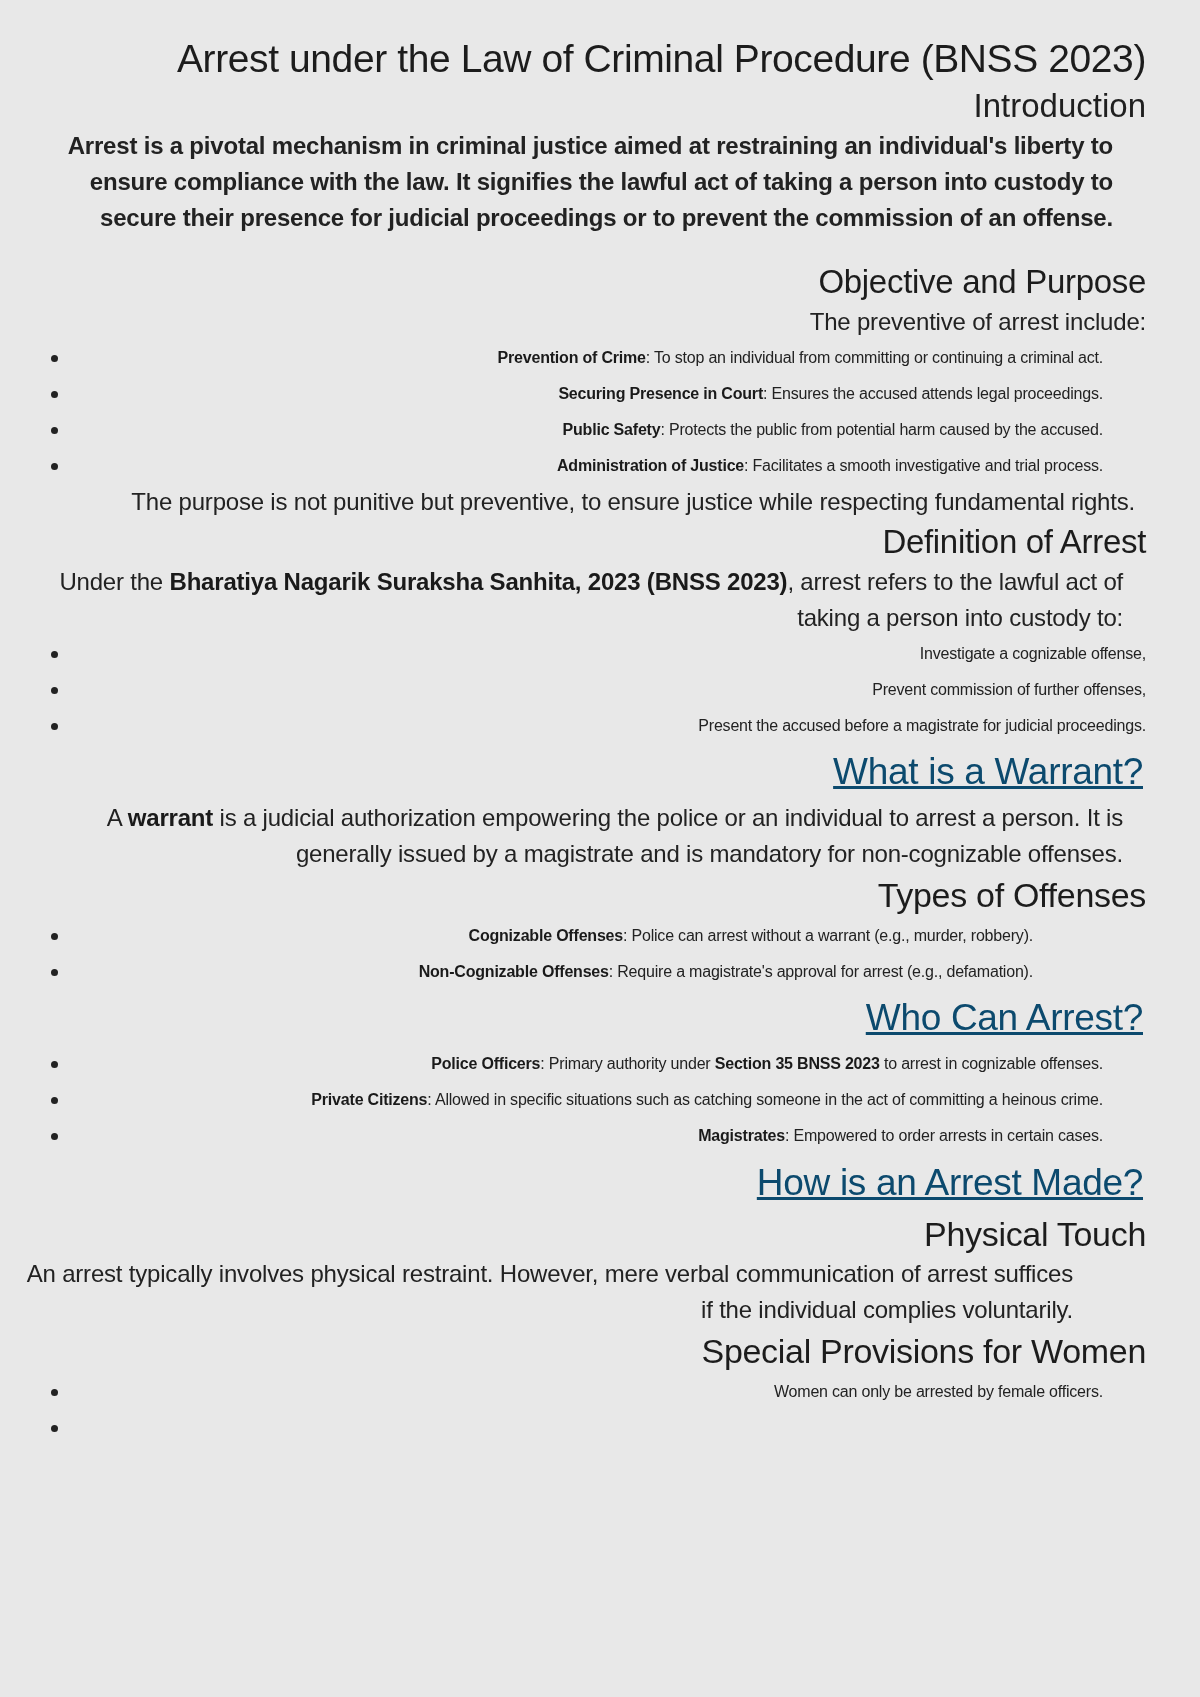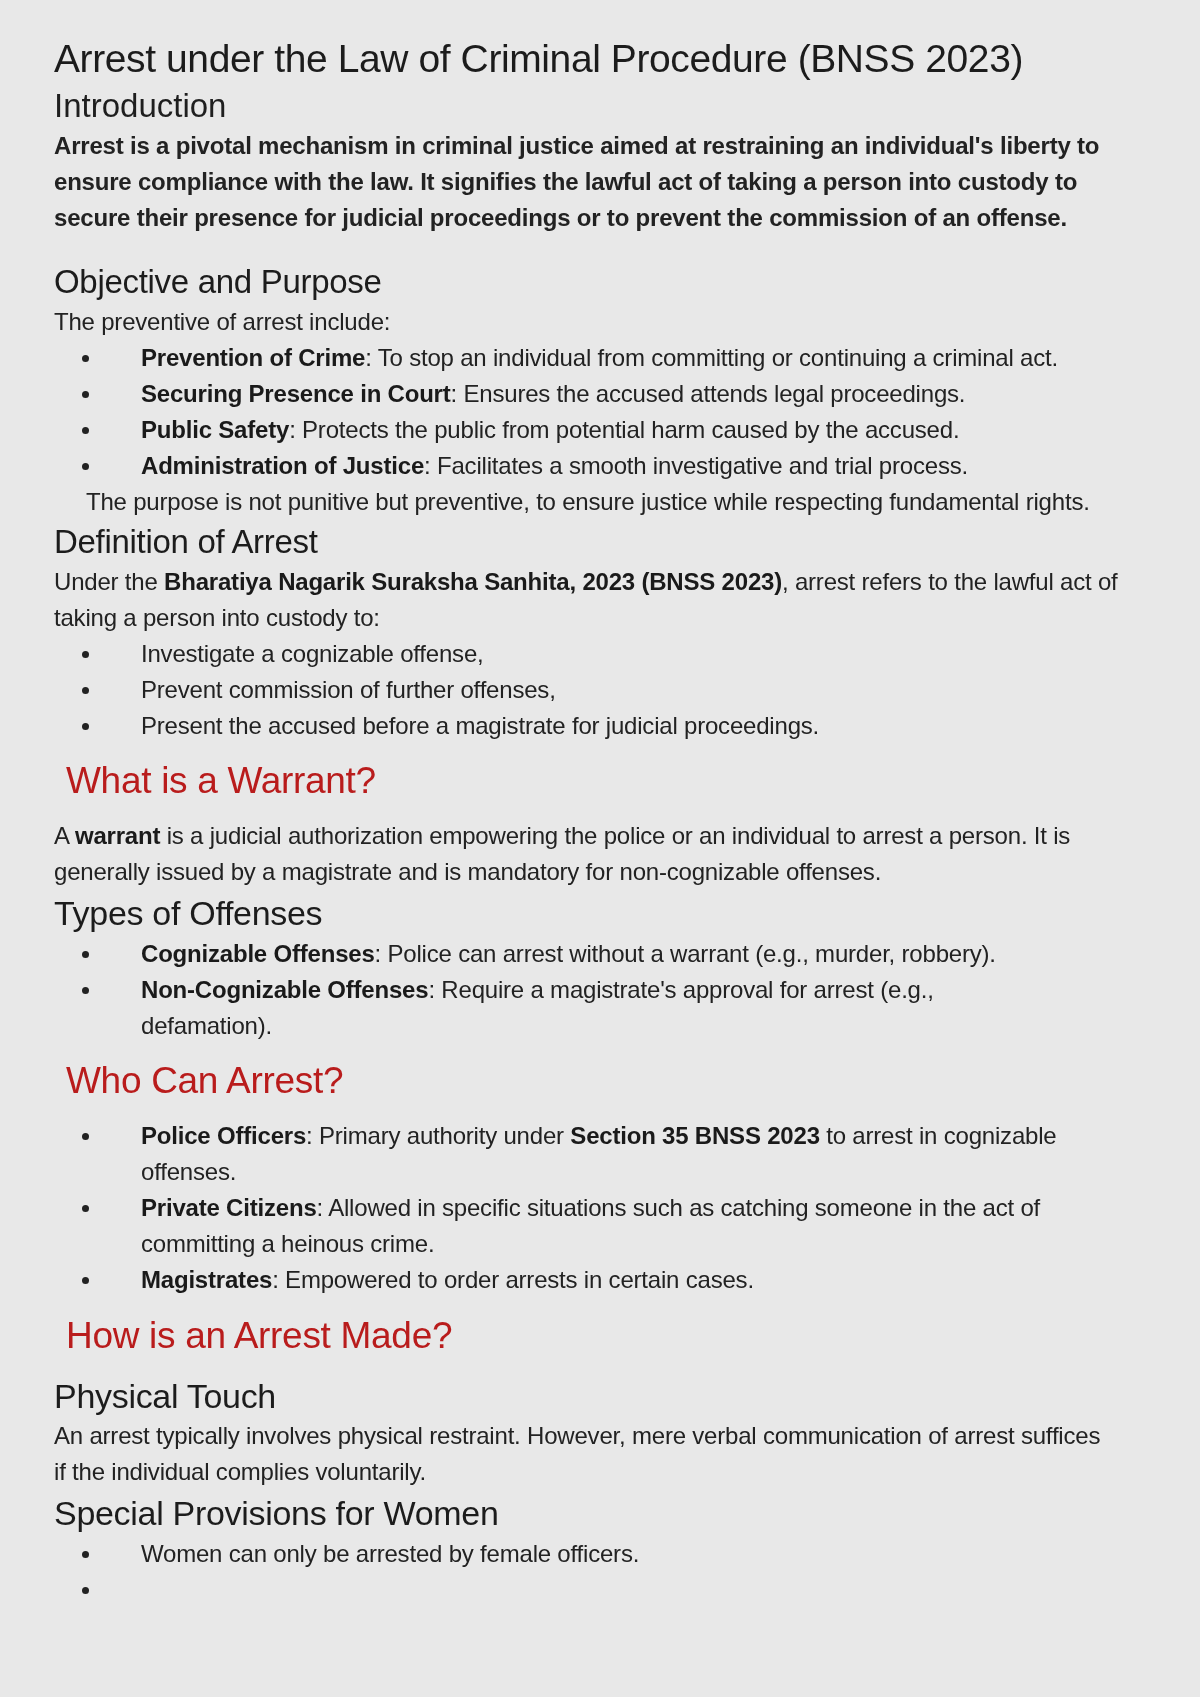--- a/index.html
+++ b/index.html
@@ -9,39 +9,41 @@
   body {
     width: 1200px;
     height: 1697px;
     background: #e8e8e8;
     color: #1f1f1f;
     font-family: "Liberation Sans", "DejaVu Sans", sans-serif;
     overflow: hidden;
   }
   .page {
     position: relative;
-    padding: 34px 54px 0 54px;
+    padding: 34px 54px 0 23px;
     box-sizing: border-box;
     width: 1200px;
+    text-align: right;
   }
   h1.doc-title {
     font-size: 39px;
     font-weight: normal;
     margin: 0;
     line-height: 50px;
     letter-spacing: -0.4px;
     color: #1c1c1c;
   }
   h2.sec {
     font-size: 35px;
     font-weight: normal;
-    margin: 12px;
+    margin: 3px;
     line-height: 46px;
     letter-spacing: -0.3px;
-    color: #b91c1c;
+    color: #0c4a6e;
+    text-decoration: underline;
   }
   h3.sub {
     font-size: 32px;
     font-weight: normal;
     margin: 0;
     line-height: 42px;
     letter-spacing: -0.3px;
     color: #1c1c1c;
   }
   p.body {
@@ -52,21 +54,21 @@
     color: #222;
   }
   ul.bullets {
     list-style: none;
     margin: 0;
     padding: 0;
   }
   ul.bullets li {
     position: relative;
     padding-left: 87px;
-    font-size: 24px;
+    font-size: 16px;
     line-height: 36px;
     letter-spacing: -0.2px;
     color: #222;
   }
   ul.bullets li .dot {
     position: absolute;
     left: 28px;
     top: 15px;
     width: 7px;
     height: 7px;

